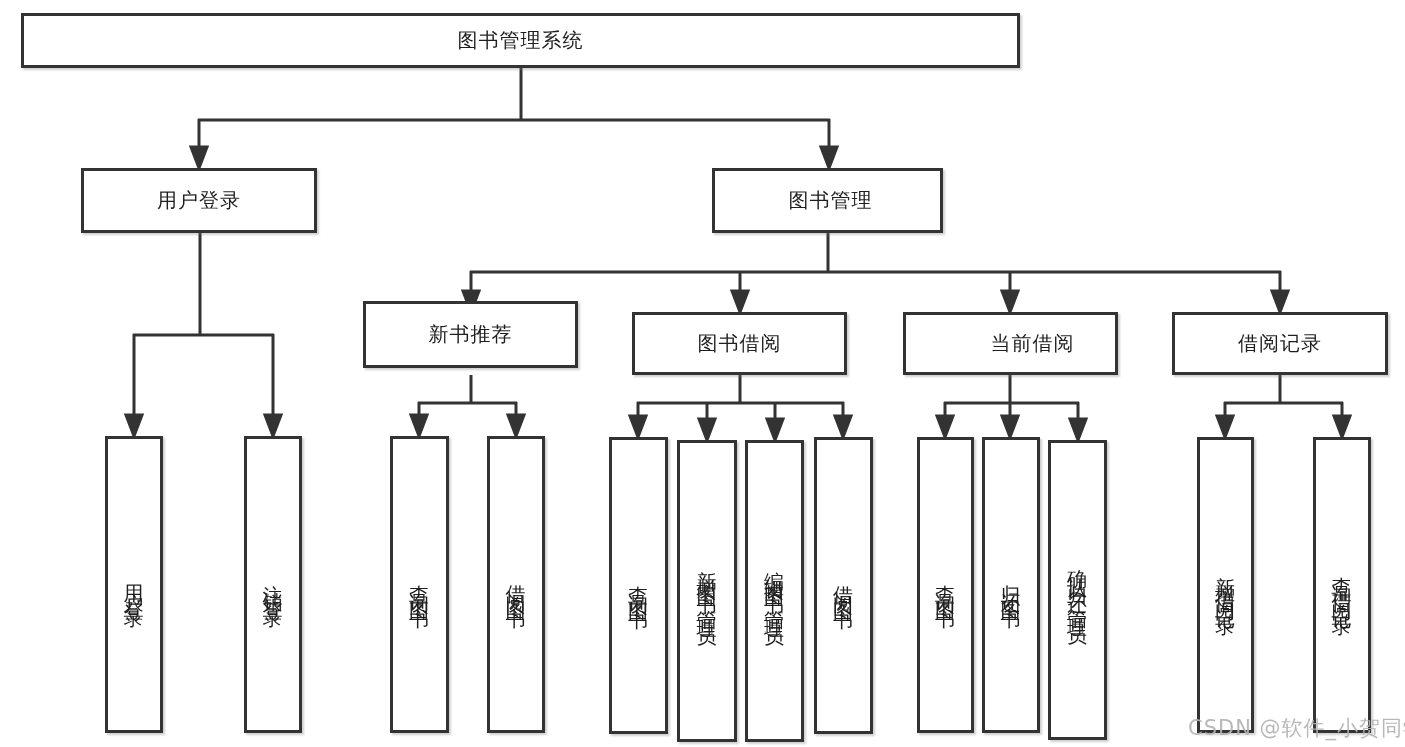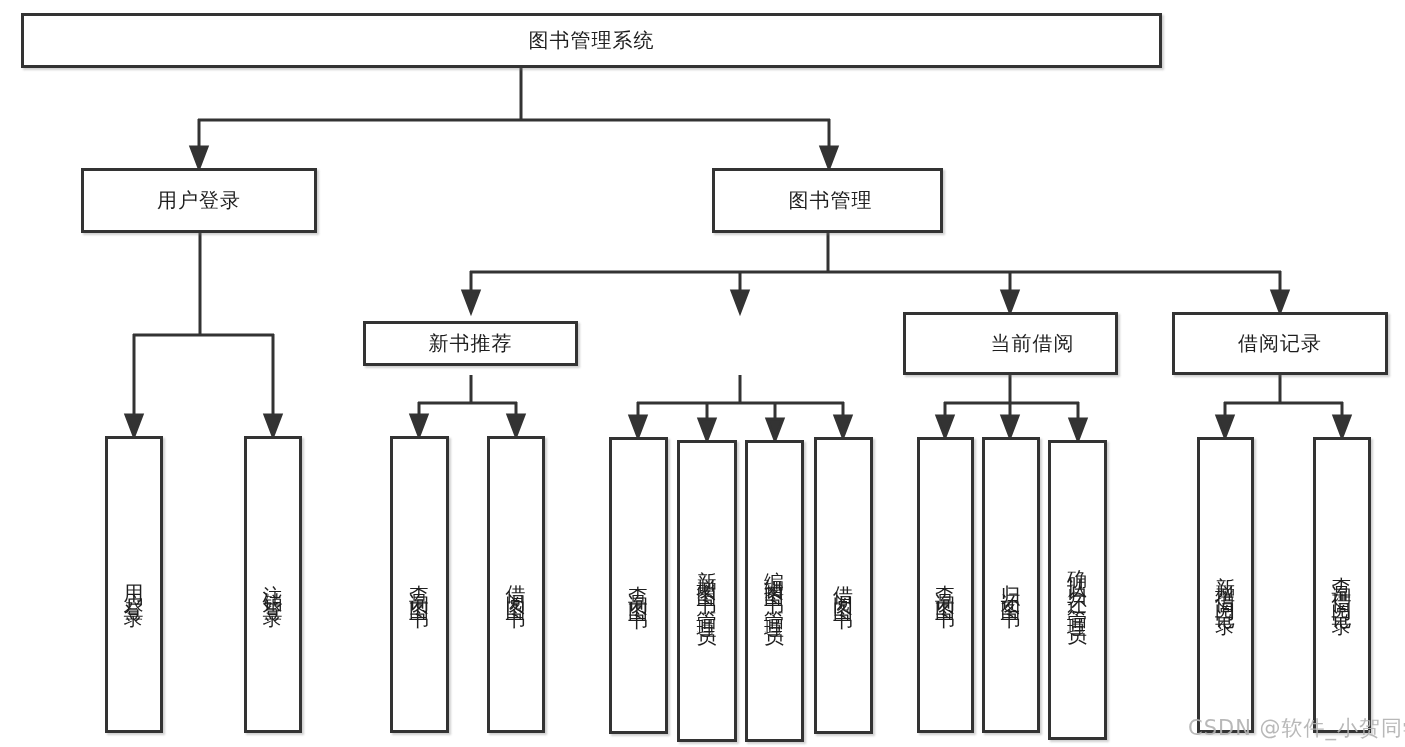--- a/index.html
+++ b/index.html
@@ -103,33 +103,36 @@
 
       <line x1="1280" y1="375" x2="1280" y2="404"></line>
       <line x1="1224" y1="403" x2="1343" y2="403"></line>
       <line x1="1225" y1="402" x2="1225" y2="418"></line>
       <polygon points="1217,416 1233,416 1225,437"></polygon>
       <line x1="1342" y1="402" x2="1342" y2="418"></line>
       <polygon points="1334,416 1350,416 1342,437"></polygon>
     </g>
   </svg>
 
-  <div class="box" style="left:21px;top:13px;width:1141px;height:55px;justify-content:center;">
+  <div class="box" style="left:21px;top:13px;width:999px;height:55px;justify-content:center;">
     <span>图书管理系统</span>
   </div>
 
   <div class="box" style="left:81px;top:168px;width:236px;height:65px;">
     <span>用户登录</span>
   </div>
   <div class="box" style="left:712px;top:168px;width:231px;height:65px;padding-left:6px;">
     <span>图书管理</span>
   </div>
 
-  <div class="box" style="left:363px;top:321px;width:215px;height:45px;">
+  <div class="box" style="left:363px;top:301px;width:215px;height:67px;">
     <span>新书推荐</span>
+  </div>
+  <div class="box" style="left:632px;top:312px;width:215px;height:63px;">
+    <span>图书借阅</span>
   </div>
   <div class="box" style="left:903px;top:312px;width:215px;height:63px;padding-left:44px;">
     <span>当前借阅</span>
   </div>
   <div class="box" style="left:1172px;top:312px;width:216px;height:63px;">
     <span>借阅记录</span>
   </div>
 
   <div class="box vbox" style="left:105px;top:436px;width:58px;height:297px;">
     <span class="vtext">用户登录</span>

